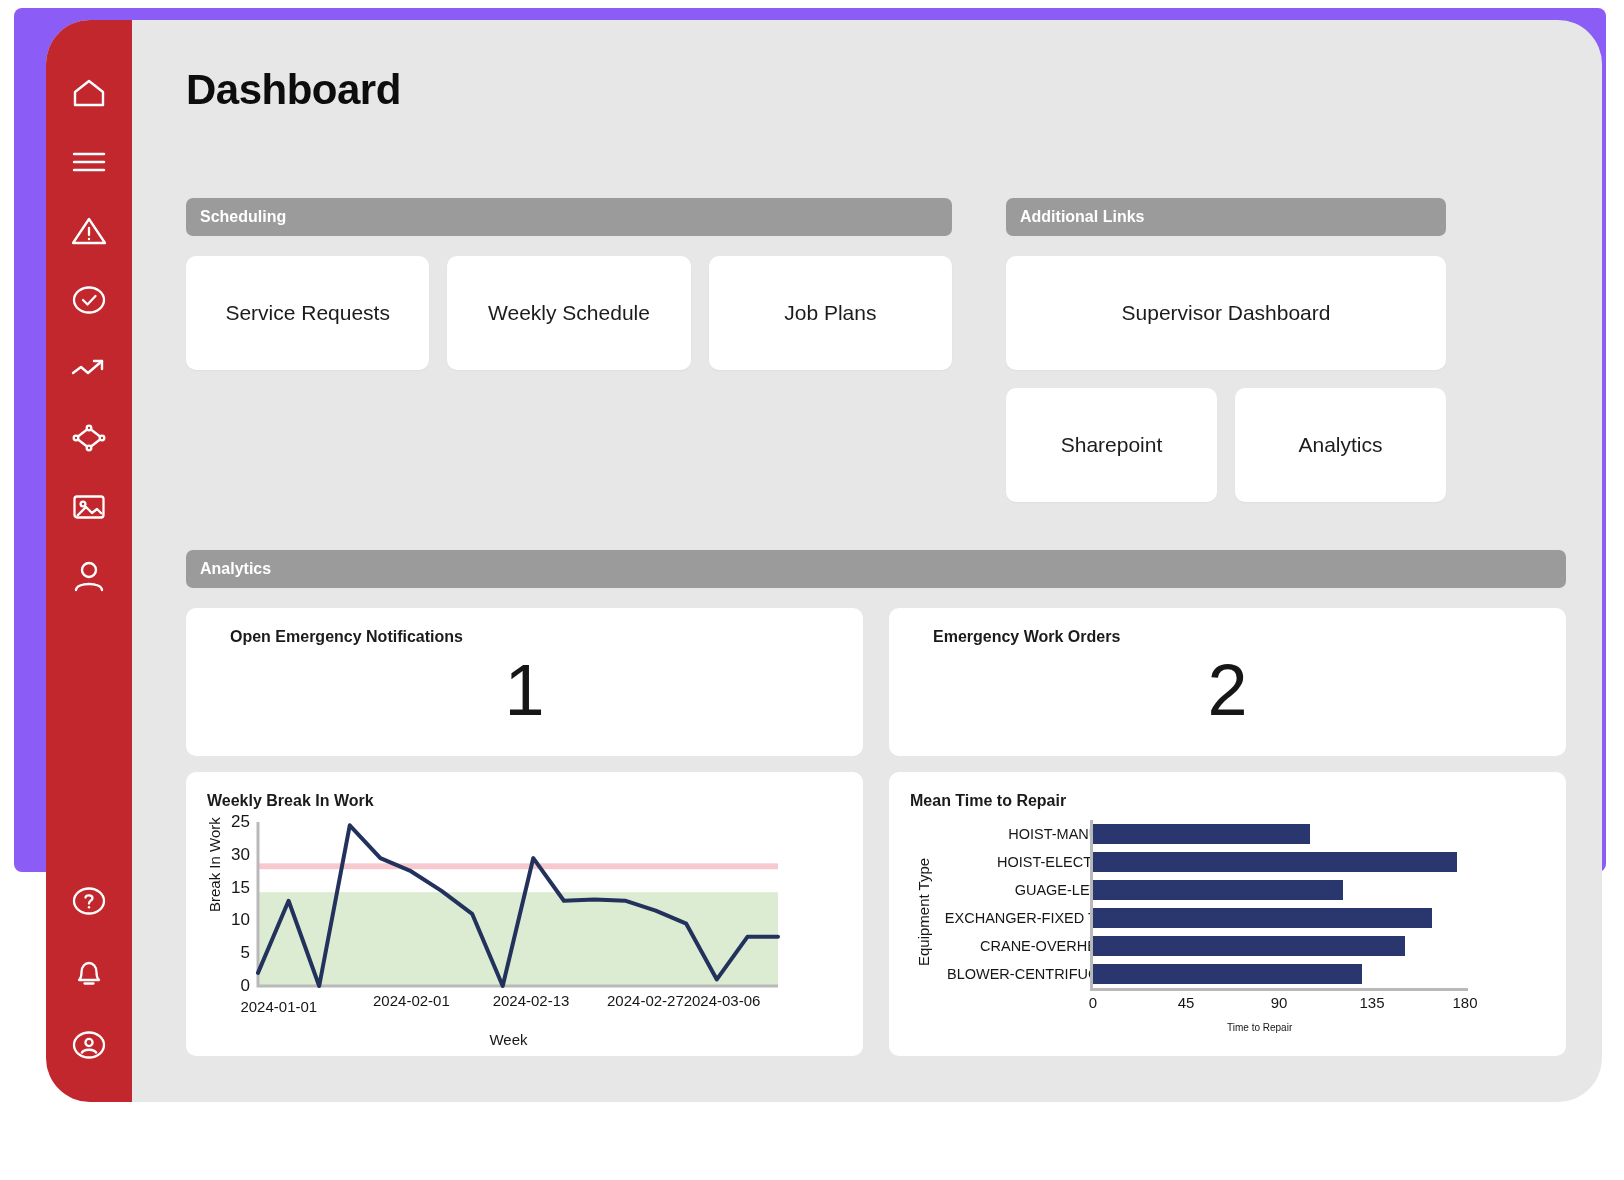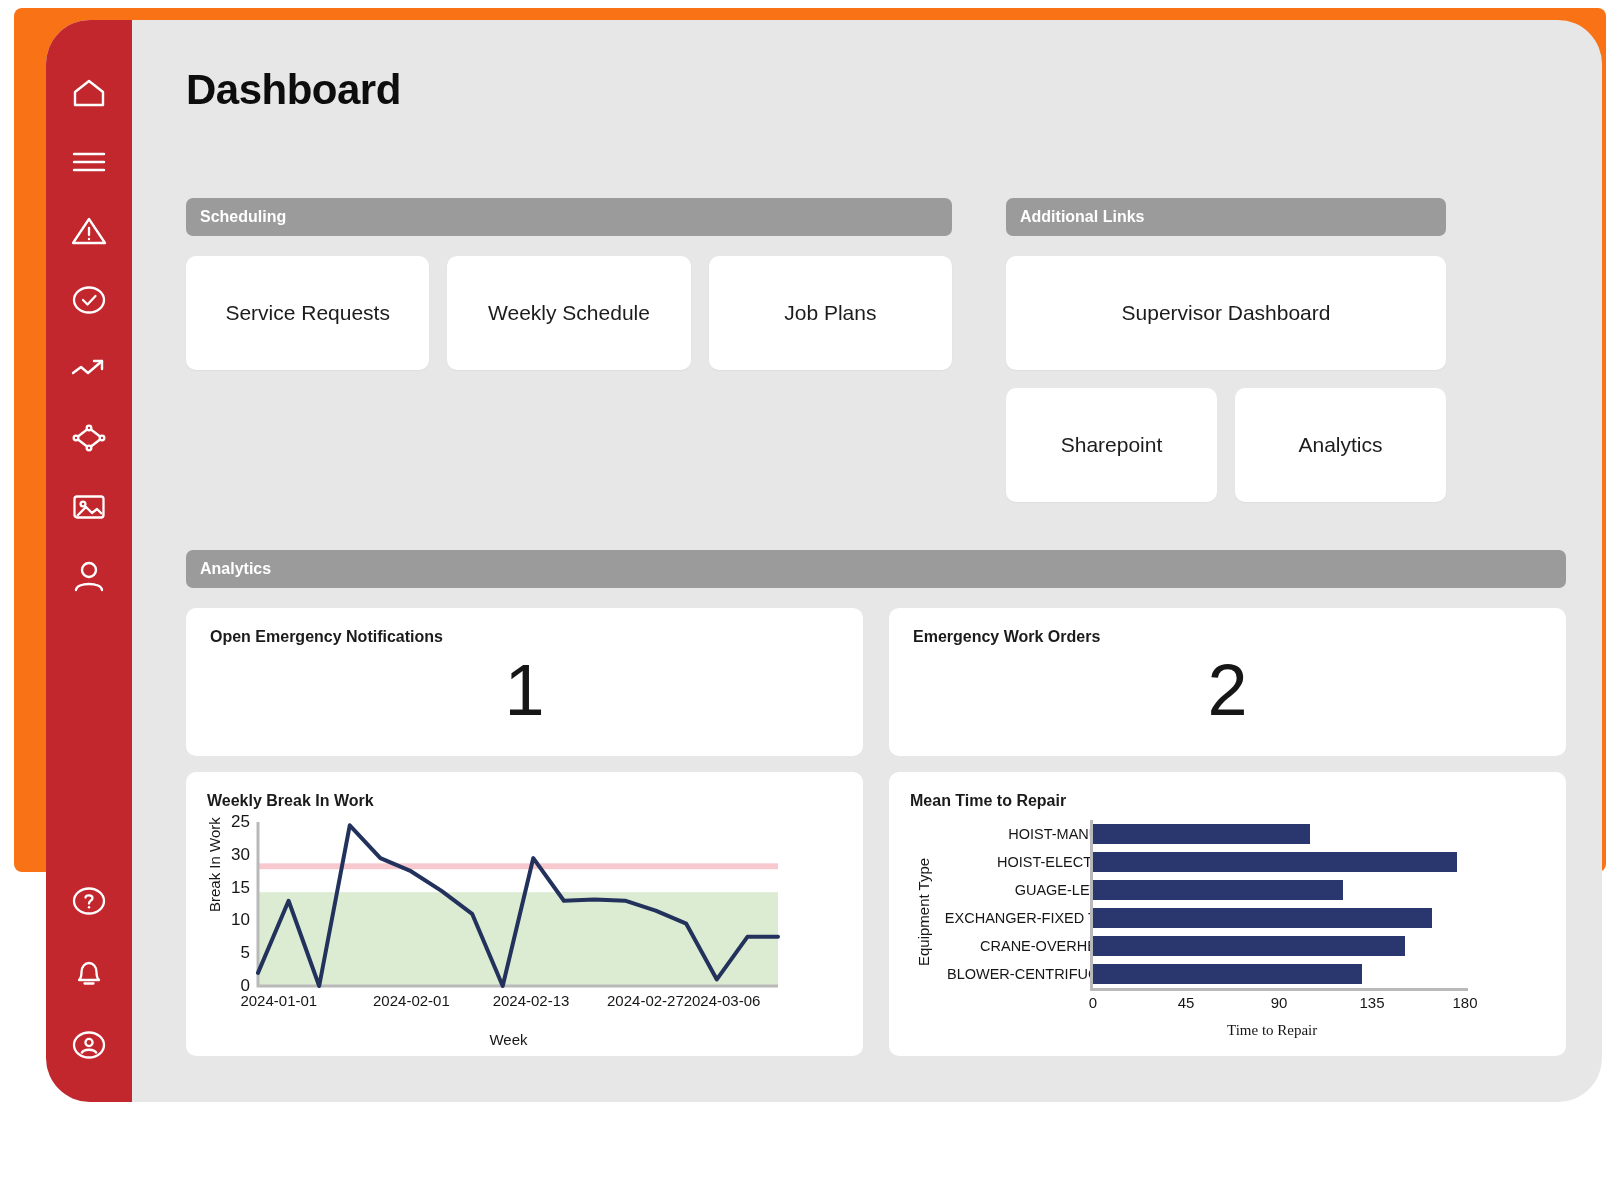--- a/index.html
+++ b/index.html
@@ -8,21 +8,21 @@
     background: #ffffff;
     font-family: "Liberation Sans", sans-serif;
     overflow: hidden;
   }
 
   
   #device-frame {
     position: absolute;
     left: 14px; top: 8px;
     width: 1592px; height: 864px;
-    background: #f97316;
+    background: #8b5cf6;
     border-radius: 8px;
   }
   #device-screen {
     position: absolute;
     left: 32px; top: 12px;
     width: 1556px; height: 1082px;
     background: #e7e7e7;
     border-radius: 44px;
     overflow: hidden;
     display: flex;
@@ -107,21 +107,21 @@
   #analytics-header {
     background: #9b9b9b; color:#fff; font-size:16px; font-weight:700;
     border-radius:7px; padding: 9px 14px; height:38px;
     display:flex; align-items:center; margin-bottom: 20px; cursor:pointer;
   }
   .analytics-cols { display: flex; gap: 26px; }
   .analytics-col { flex: 1 1 0; }
 
   .kpi-card {
     background:#fff; border-radius:10px;
-    height: 148px; padding: 20px 0 0 24px;
+    height: 148px; padding: 20px 0 0 44px;
     position: relative;
     margin-bottom: 16px;
   }
   .card-title { font-size: 16px; font-weight: 700; color:#1b1b1b; }
   .kpi-value {
     position:absolute; left:0; right:0; top: 46px;
     text-align:center; font-size: 72px; font-weight: 400; color:#161616;
     line-height: 1;
   }
 
@@ -156,21 +156,21 @@
   .bar-cat-label {
     position:absolute; right:0; font-size:14.5px; color:#161616;
     transform: translateY(-50%); white-space:nowrap;
   }
   .bar-rect { position:absolute; background:#29376e; }
   .bar-xtick { position:absolute; font-size:15px; color:#161616; transform: translateX(-50%); }
   .bar-axis-y-title {
     position:absolute; font-size:15px; color:#161616; white-space:nowrap;
     transform: rotate(-90deg); transform-origin: left top;
   }
-  .bar-axis-x-title { position:absolute; font-size:15px; color:#161616;font-family:Liberation Serif, serif; }
+  .bar-axis-x-title { position:absolute; font-size:10px; color:#161616; }
 </style>
 </head>
 <body>
 
 <div id="device-frame">
   <div id="device-screen">
 
     <nav id="sidebar">
       <div class="rail-icon">
         <svg width="34" height="30" viewBox="0 0 34 30" fill="none" stroke="#fff" stroke-width="2.4" stroke-linejoin="round">
@@ -311,21 +311,21 @@
                     </div>
                   <div id="line-plot" style="position:absolute;left:58px;top:6px;width:520px;height:164px;overflow:visible;">
                     <svg id="line-svg" width="520" height="164" viewBox="0 0 520 164" preserveAspectRatio="none" style="display:block;overflow:visible;">
                         <rect x="0" y="70.192" width="520" height="93.808" fill="#dcecd2"></rect>
                         <rect x="0" y="41.328" width="520" height="5.903999999999982" fill="#f7c9ce"></rect>
                         <path d="M0 0 L0 164 L520 164" fill="none" stroke="#b9b9b9" stroke-width="3"></path>
                         <polyline points="0,150.88 30.588235294117645,78.72 61.17647058823529,164 91.76470588235294,3.280000000000001 122.35294117647058,36.08 152.94117647058823,49.2 183.52941176470588,68.88000000000001 214.1176470588235,91.84 244.70588235294116,164 275.29411764705884,36.08 305.88235294117646,78.72 336.47058823529414,77.408 367.05882352941177,78.72 397.6470588235294,88.56 428.235294117647,101.68 458.8235294117647,157.44 489.4117647058823,114.80000000000001 520,114.80000000000001" fill="none" stroke="#22325c" stroke-width="4" stroke-linejoin="round" stroke-linecap="round"></polyline>
                       </svg>
                   </div>
                   <div id="line-xticks" style="position:absolute;left:58px;top:176px;width:520px;">
-                      <div class="xtick" style="left: 20.8px;">2024-01-01</div>
+                      <div class="xtick" style="left: 20.8px; margin-top: 6px;">2024-01-01</div>
                       <div class="xtick" style="left: 153.4px;">2024-02-01</div>
                       <div class="xtick" style="left: 273px;">2024-02-13</div>
                       <div class="xtick" style="left: 387.4px;">2024-02-27</div>
                       <div class="xtick" style="left: 464px;">2024-03-06</div>
                     </div>
                   <div class="axis-label-x">Week</div>
                 </div>
               </div>
             </div>
 

